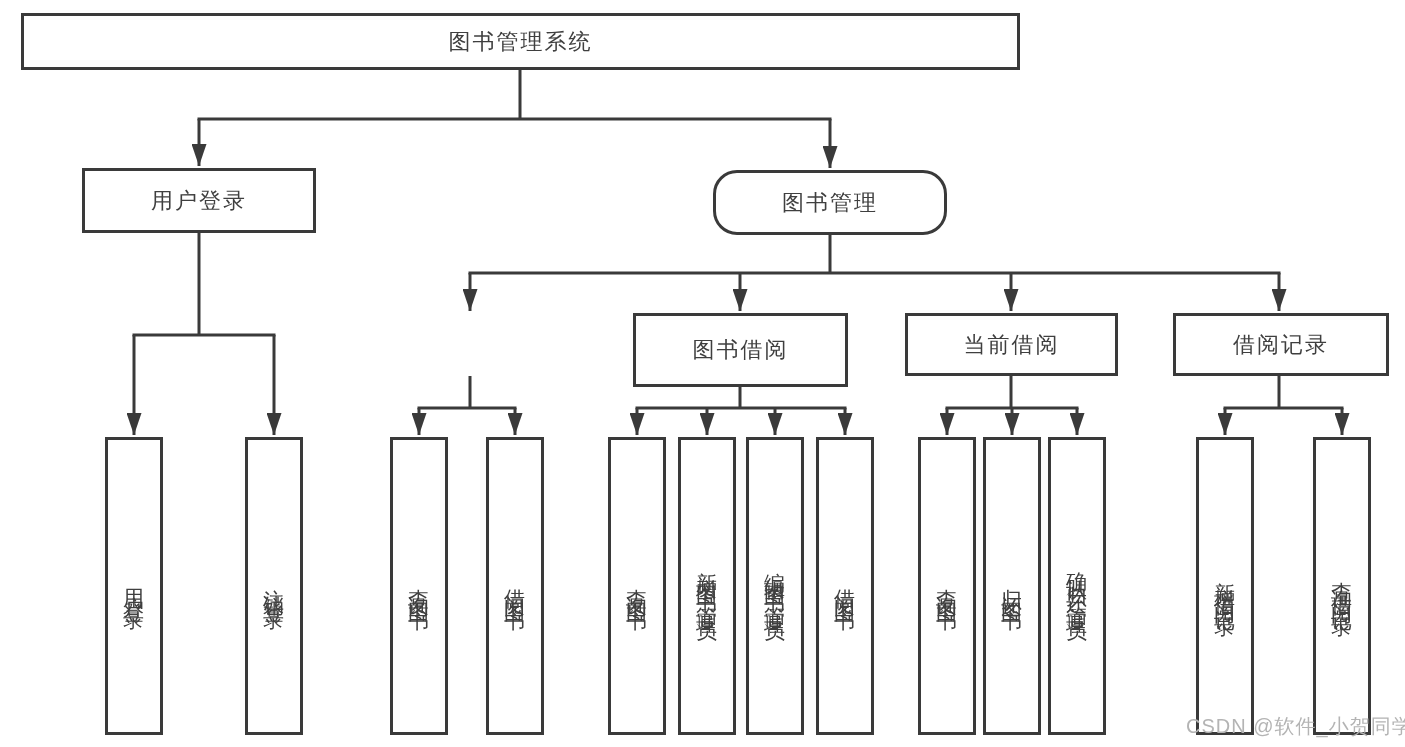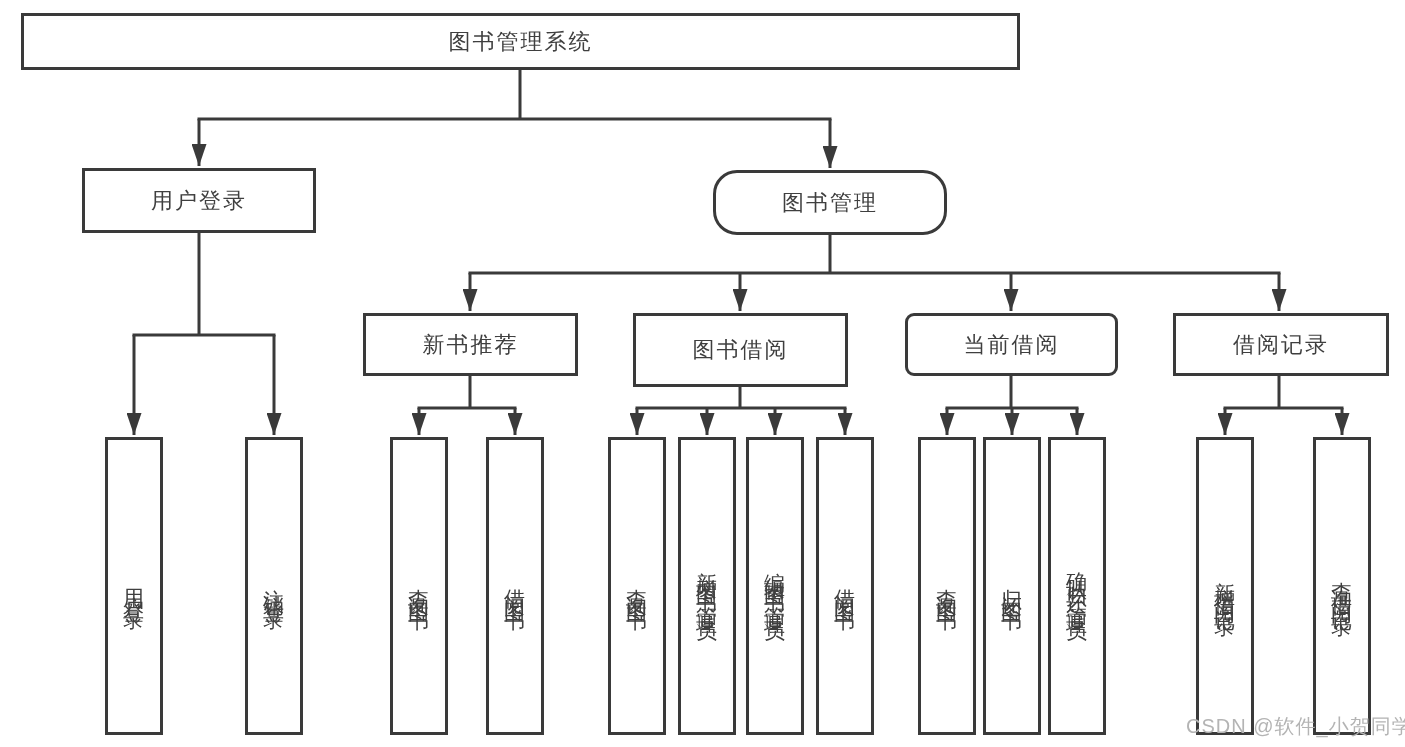--- a/index.html
+++ b/index.html
@@ -95,27 +95,24 @@
     <span class="node-label">图书管理系统</span>
   </div>
 
   <div class="node h-node" style="left:82px; top:168px; width:234px; height:65px;">
     <span class="node-label">用户登录</span>
   </div>
   <div class="node h-node" style="left:713px; top:170px; width:234px; height:65px;border-radius:24px;">
     <span class="node-label">图书管理</span>
   </div>
 
-  <div class="node h-node" style="left:363px; top:313px; width:215px; height:63px;">
-    <span class="node-label">新书推荐</span>
-  </div>
   <div class="node h-node" style="left:633px; top:313px; width:215px; height:74px;">
     <span class="node-label">图书借阅</span>
   </div>
-  <div class="node h-node" style="left:905px; top:313px; width:213px; height:63px;border-radius:9px;">
+  <div class="node h-node" style="left:905px; top:313px; width:213px; height:63px;">
     <span class="node-label">当前借阅</span>
   </div>
   <div class="node h-node" style="left:1173px; top:313px; width:216px; height:63px;">
     <span class="node-label">借阅记录</span>
   </div>
 
   <div class="node v-node" style="left:105px; top:437px; width:58px; height:298px;">
     <span class="node-label">用户登录</span>
   </div>
   <div class="node v-node" style="left:245px; top:437px; width:58px; height:298px;">

